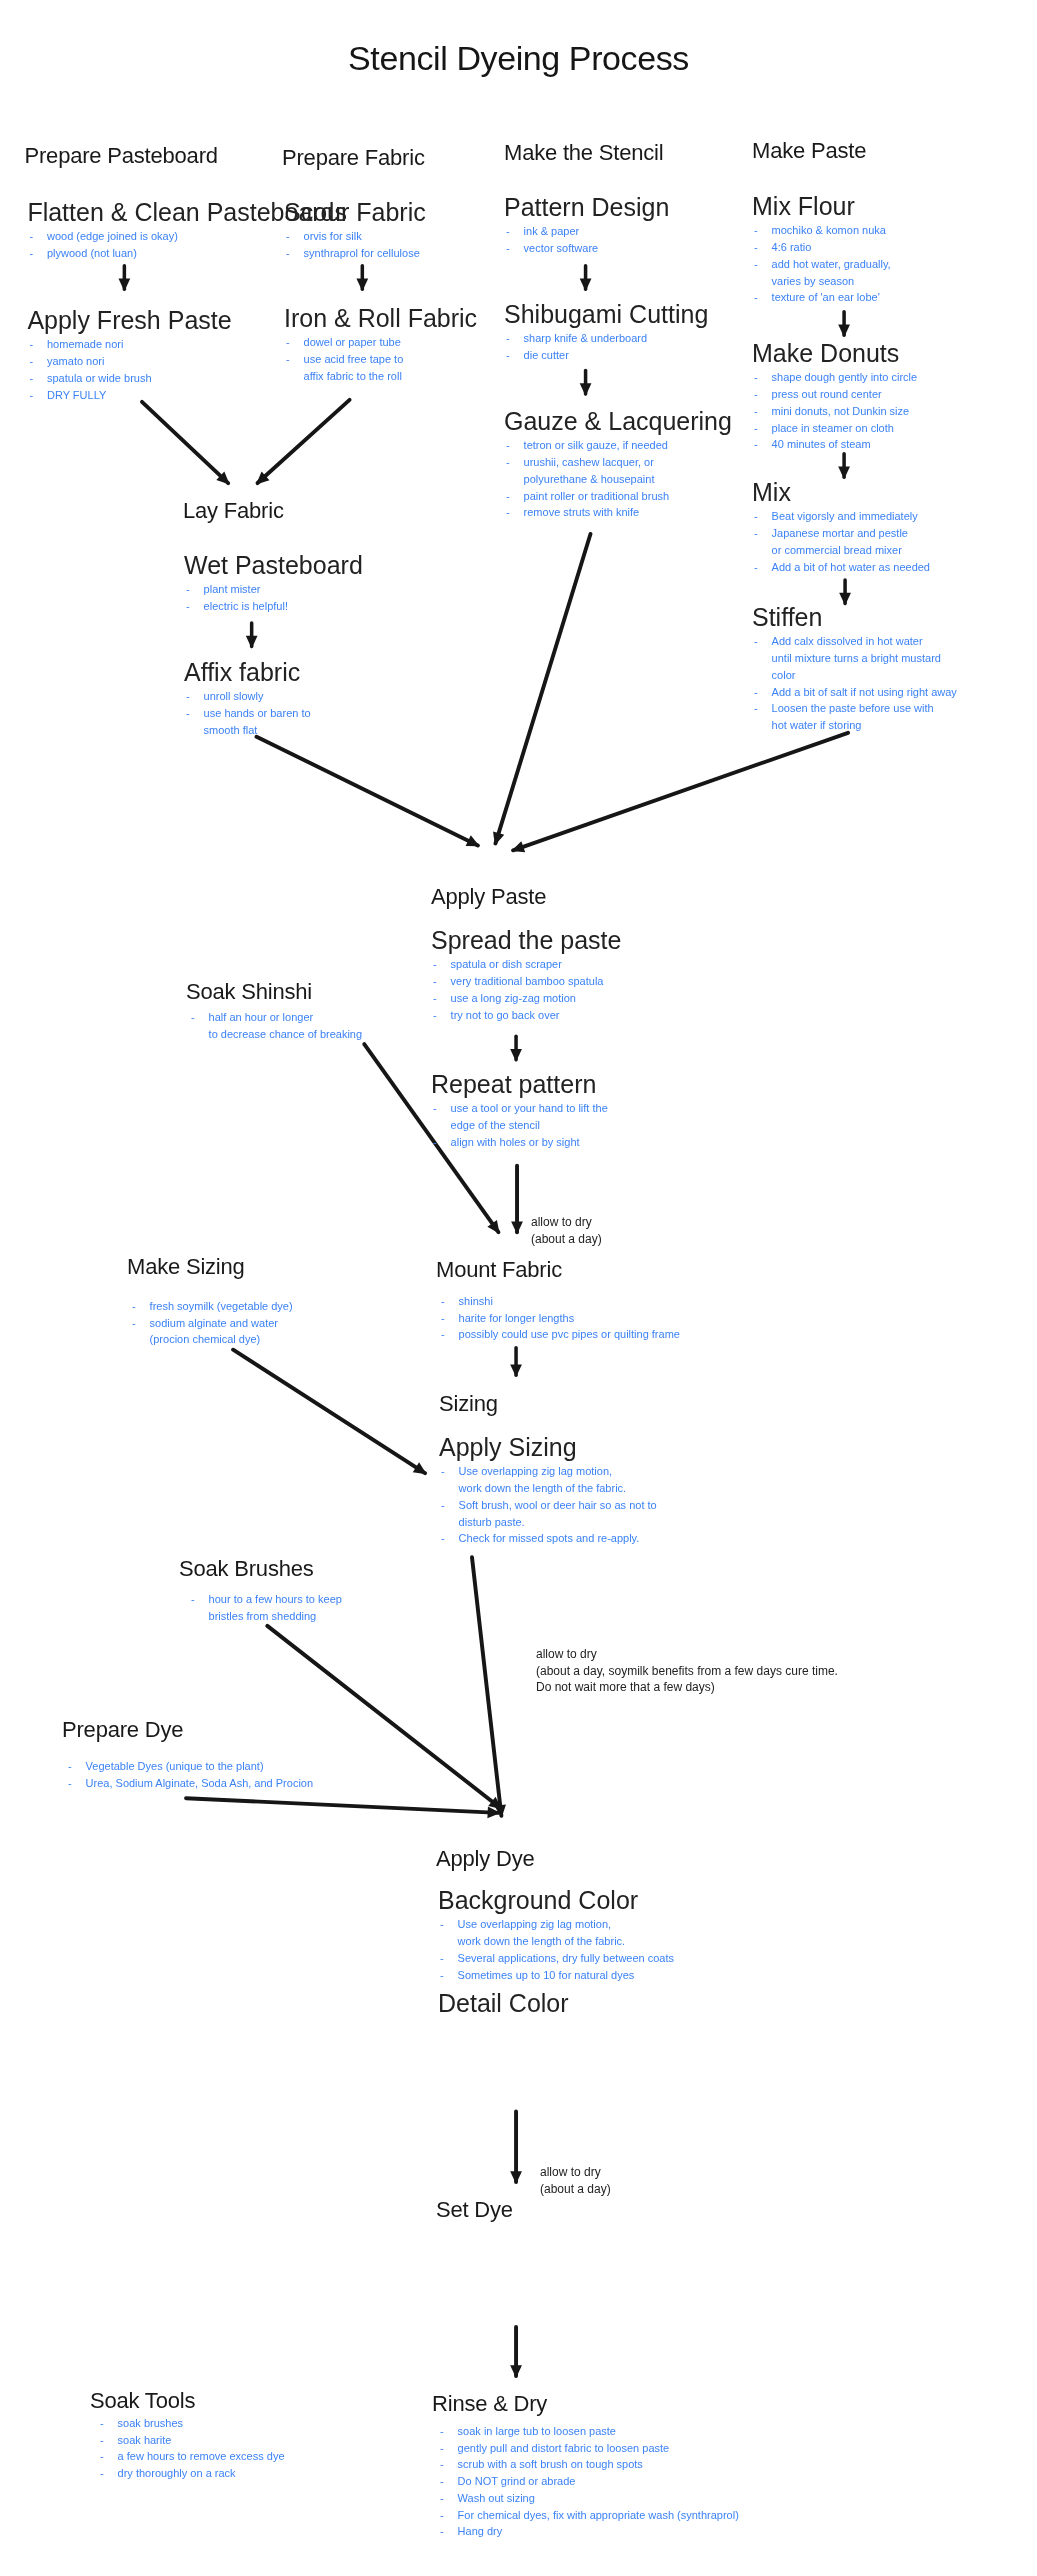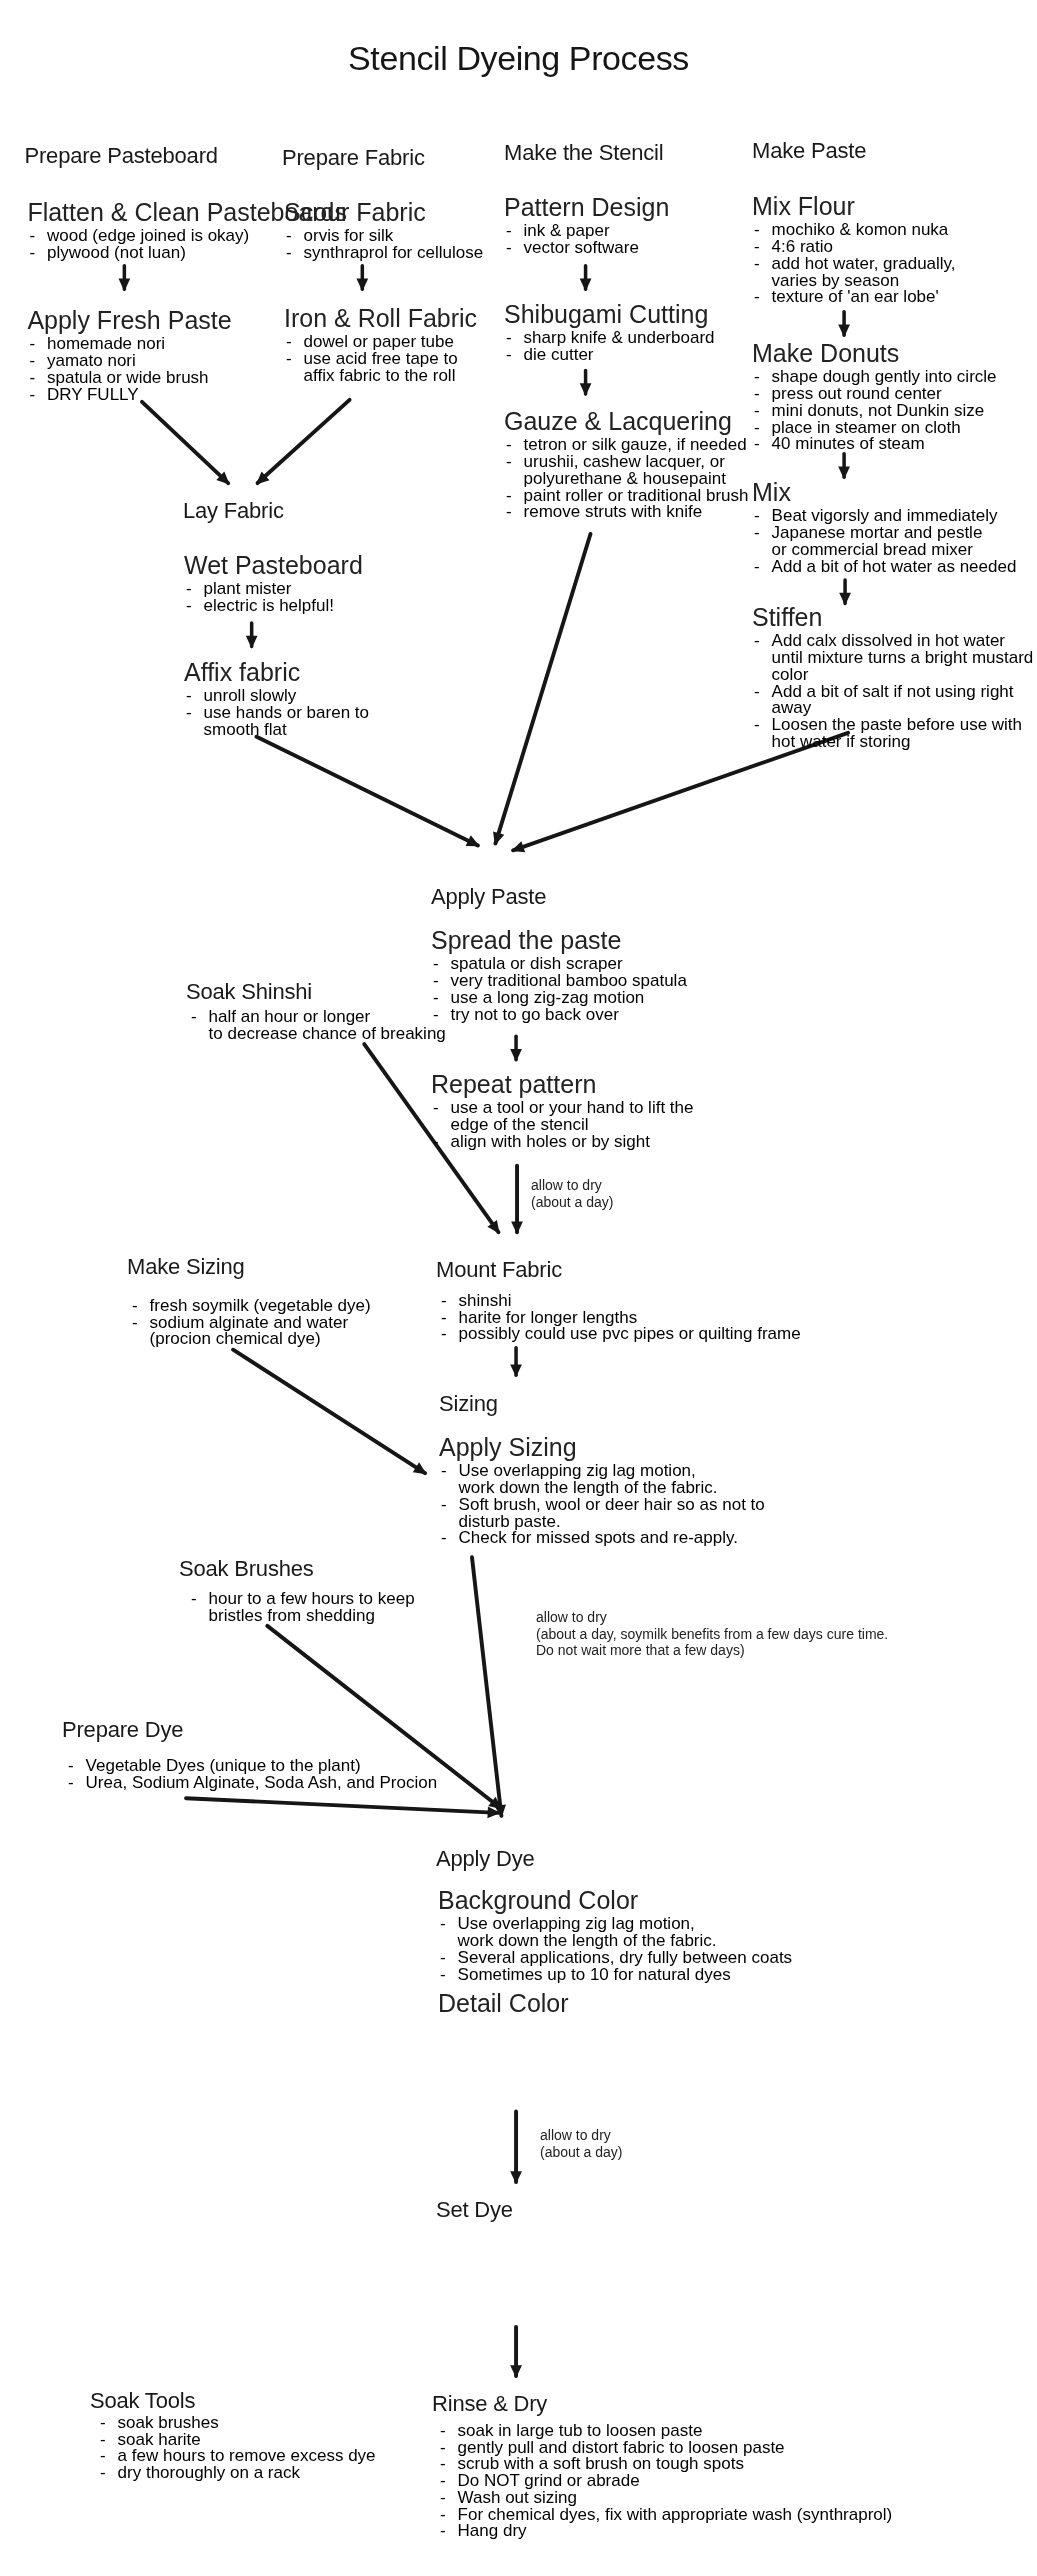--- a/index.html
+++ b/index.html
@@ -8,25 +8,25 @@
     font-family:"Liberation Sans", sans-serif;color:#1b1b1b;overflow:hidden;
   }
   .arrows{position:absolute;left:0;top:0;width:1037px;height:2576px;}
   .page-title{
     position:absolute;left:0;top:27.4px;width:100%;text-align:center;
     font-size:34px;letter-spacing:-0.4px;color:#161616;margin-top:12px;
   }
   .sec-title{position:absolute;font-size:22px;letter-spacing:-0.2px;color:#191919;white-space:nowrap;}
   .step{position:absolute;}
   .step h3{margin:0;font-size:25px;line-height:20.6px;font-weight:400;color:#222;white-space:nowrap;}
-  ul.bullets{list-style:none;margin:5.9px 0 0 0;padding:0;font-size:17px;line-height:16.7px;color:#000000;}
+  ul.bullets{list-style:none;margin:5.9px 0 0 0;padding:0;font-size:11px;line-height:16.7px;color:#3b82f6;}
   ul.bullets.no-head{margin-top:0;}
   ul.bullets li{position:relative;padding-left:19.6px;white-space:pre-line;}
   ul.bullets li::before{content:"-";position:absolute;left:2px;top:0;}
-  .annotation{position:absolute;font-size:14px;line-height:16.7px;white-space:pre-line;color:#222;}
+  .annotation{position:absolute;font-size:12px;line-height:16.7px;white-space:pre-line;color:#222;margin-top:37px;}
 </style>
 </head>
 <body>
 
 <div class="canvas">
 
   <svg class="arrows" viewBox="0 0 1059 2630" xmlns="http://www.w3.org/2000/svg">
     <defs>
       <marker id="ah" markerUnits="userSpaceOnUse" markerWidth="18" markerHeight="18" refX="13" refY="9" orient="auto">
         <path d="M2,3 L15,9 L2,15 Z" fill="#161616"></path>

